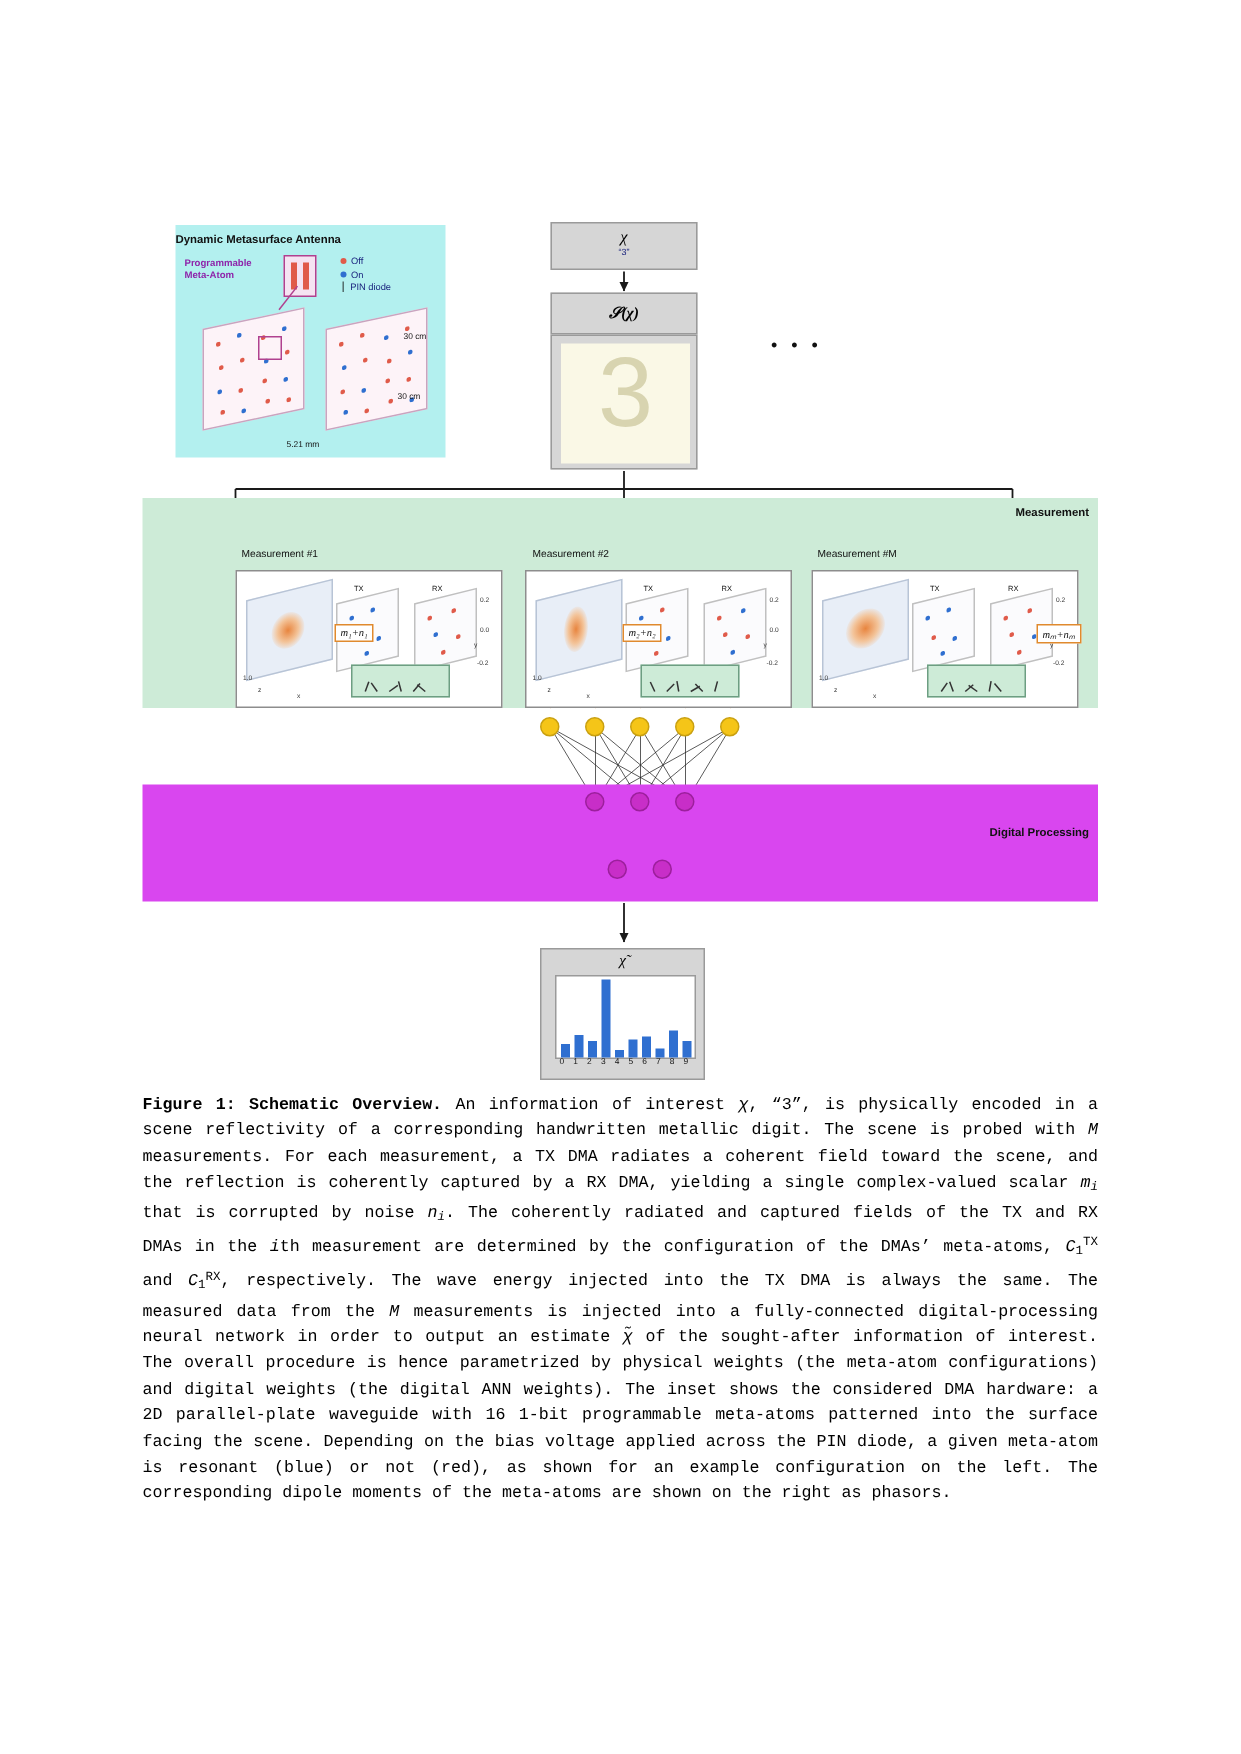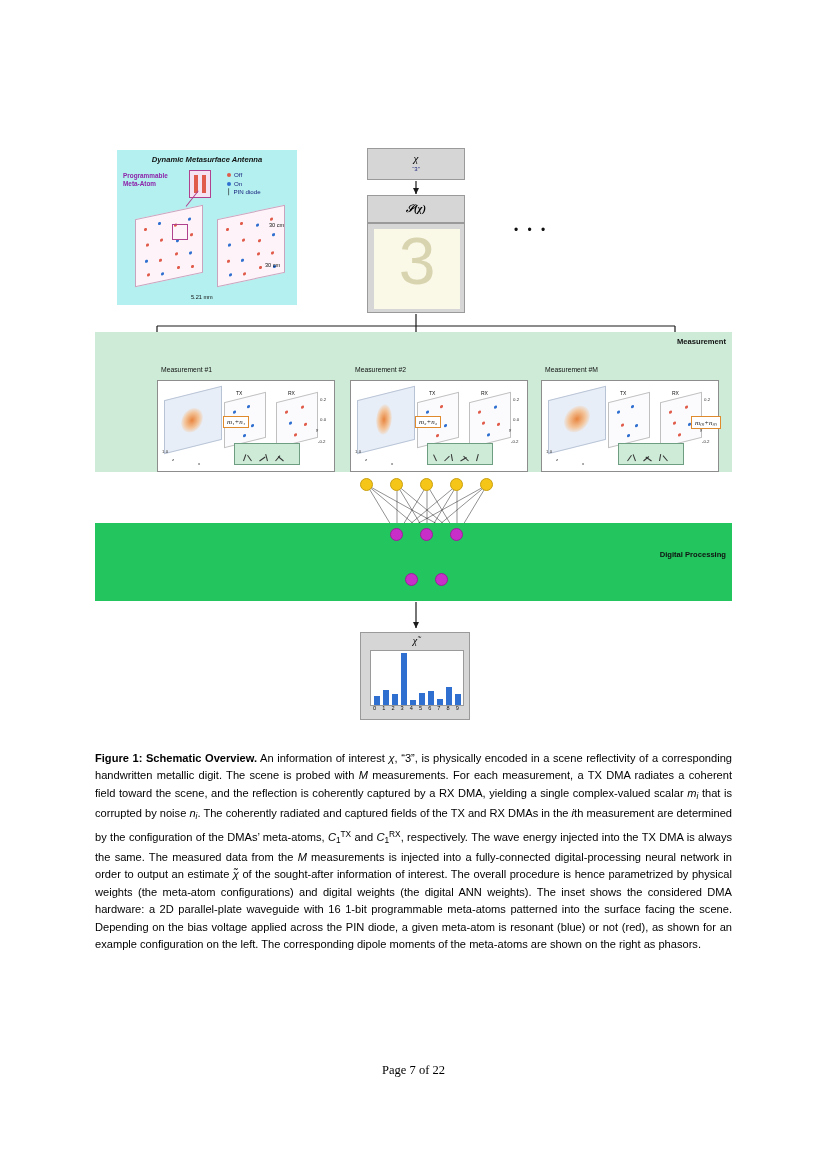--- a/index.html
+++ b/index.html
@@ -38,26 +38,25 @@
     width: 180px;
     height: 155px;
     background: #b3f0ef;
     box-sizing: border-box;
   }
   .dma-title {
     position: absolute;
     top: 5px;
     left: 0;
     width: 100%;
-    text-align: center;
+    text-align: left;
     font-family: "Liberation Sans", sans-serif;
     font-weight: bold;
     font-size: 7.6px;
     color: #111;
-    font-style: italic;
   }
   .dma-legend {
     position: absolute;
     left: 110px;
     top: 21px;
     font-family: "Liberation Sans", sans-serif;
     font-size: 6.2px;
     line-height: 8.5px;
     color: #1a237e;
   }
@@ -335,21 +334,21 @@
     box-sizing: border-box;
   }
   .node.yellow { background: #f5c518; border: 1px solid #c9a010; }
   .node.magenta { background: #c82ec8; border: 1px solid #9c1f9c; }
 
   
   .dp-band {
     position: absolute;
     left: 0; top: 383px;
     width: 637px; height: 78px;
-    background: #22c55e;
+    background: #d946ef;
   }
   .dp-title {
     position: absolute;
     right: 6px; top: 27px;
     font-family: "Liberation Sans", sans-serif;
     font-weight: bold;
     font-size: 7.6px;
     color: #111;
   }
 
@@ -403,26 +402,25 @@
     width: 637px; height: 580px;
     pointer-events: none;
   }
 
   
   .caption {
     position: absolute;
     left: 95px;
     top: 729px;
     width: 637px;
-    font-family: Liberation Sans, sans-serif;
+    font-family: Liberation Mono, monospace;
     font-size: 11.1px;
     line-height: 17.4px;
     text-align: justify;
     color: #000;
-    margin-top: 21px;
   }
   .caption b { font-weight: bold; }
   .caption i { font-style: italic; }
   .sub { font-size: 0.75em; vertical-align: -0.25em; }
   .sup { font-size: 0.75em; vertical-align: 0.45em; }
 
   .footer {
     position: absolute;
     left: 0;
     top: 1063px;
@@ -736,15 +734,14 @@
         <span>7</span>
         <span>8</span>
         <span>9</span>
       </div>
     </div>
 
   </div>
 
   <div class="caption"><b>Figure 1: Schematic Overview.</b><span> An information of interest </span><i>χ</i><span>, “3”, is physically encoded in a scene reflectivity of a corresponding handwritten metallic digit. The scene is probed with </span><i>M</i><span> measurements. For each measurement, a TX DMA radiates a coherent field toward the scene, and the reflection is coherently captured by a RX DMA, yielding a single complex-valued scalar </span><i>m</i><i class="sub">i</i><span> that is corrupted by noise </span><i>n</i><i class="sub">i</i><span>. The coherently radiated and captured fields of the TX and RX DMAs in the </span><i>i</i><span>th measurement are determined by the configuration of the DMAs’ meta-atoms, </span><i>C</i><span class="sub">1</span><span class="sup">TX</span><span> and </span><i>C</i><span class="sub">1</span><span class="sup">RX</span><span>, respectively. The wave energy injected into the TX DMA is always the same. The measured data from the </span><i>M</i><span> measurements is injected into a fully-connected digital-processing neural network in order to output an estimate </span><i>χ̃</i><span> of the sought-after information of interest. The overall procedure is hence parametrized by physical weights (the meta-atom configurations) and digital weights (the digital ANN weights). The inset shows the considered DMA hardware: a 2D parallel-plate waveguide with 16 1-bit programmable meta-atoms patterned into the surface facing the scene. Depending on the bias voltage applied across the PIN diode, a given meta-atom is resonant (blue) or not (red), as shown for an example configuration on the left. The corresponding dipole moments of the meta-atoms are shown on the right as phasors.</span></div>
 
-  <div class="footer">Page 7 of 22</div>
 
 </div>
 
 </body></html>

